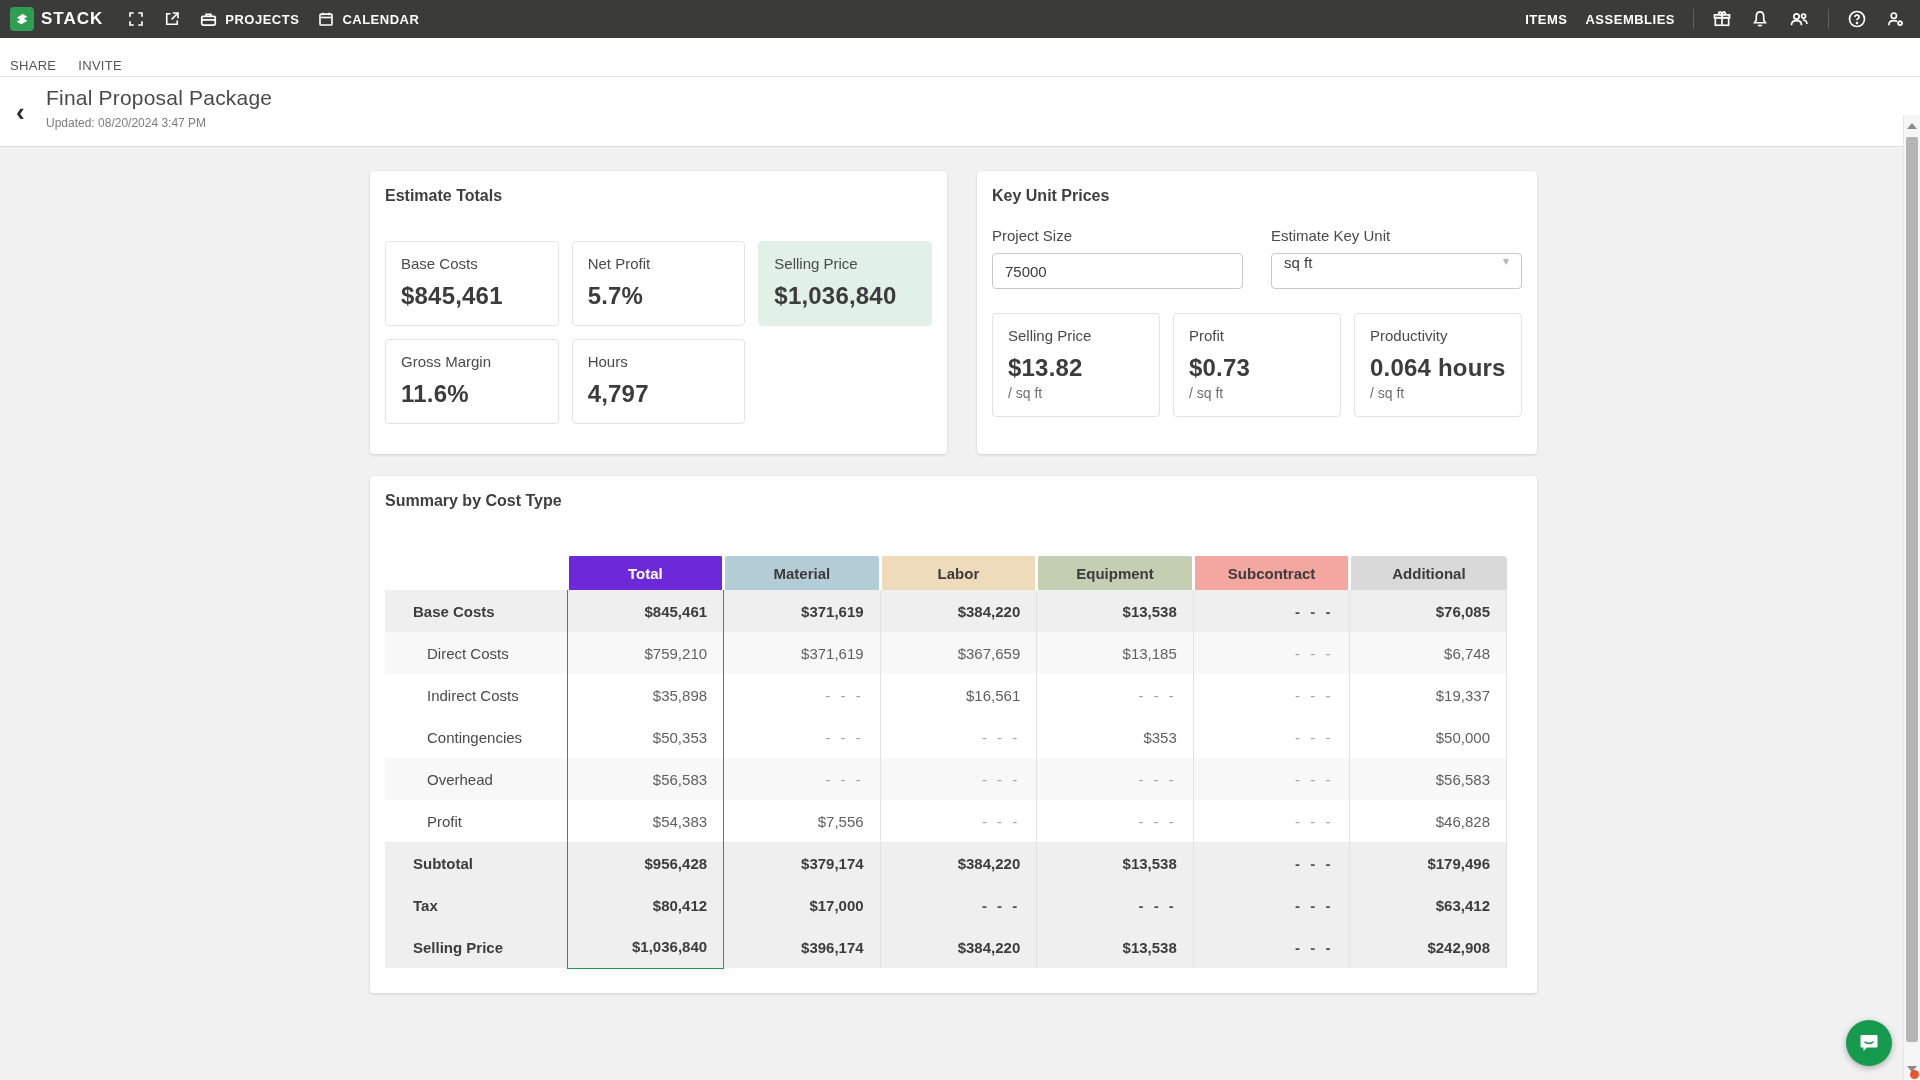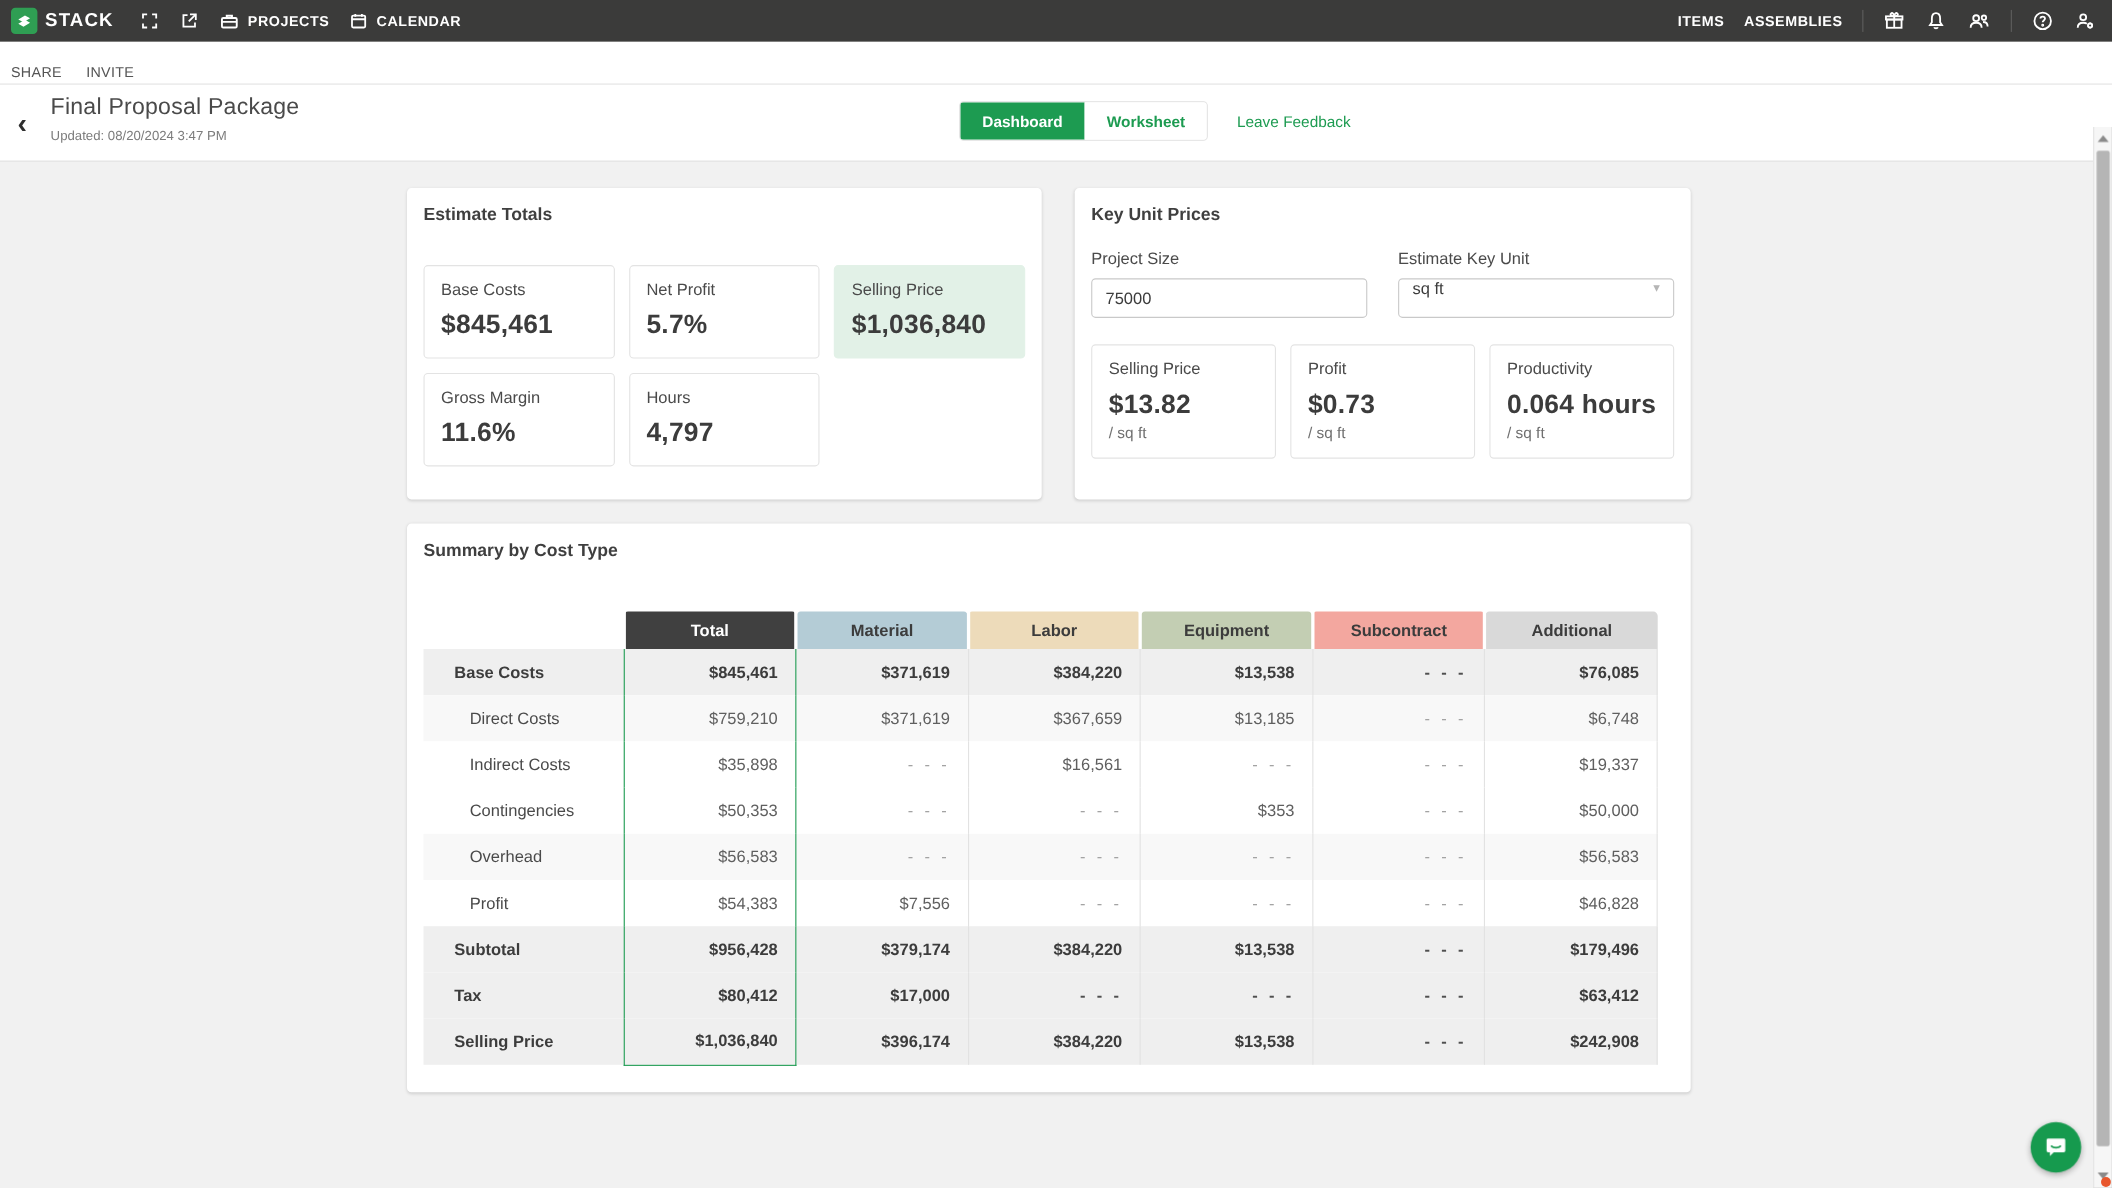--- a/index.html
+++ b/index.html
@@ -214,27 +214,20 @@
     <span class="action">INVITE</span>
   </div>
 </div>
 
 <div class="page-header">
   <span class="back-btn">‹</span>
   <div class="title-wrap">
     <div class="page-title">Final Proposal Package</div>
     <div class="updated">Updated: 08/20/2024 3:47 PM</div>
   </div>
-  <div class="center-group">
-    <div class="seg-control">
-      <span class="seg-btn active">Dashboard</span>
-      <span class="seg-btn inactive">Worksheet</span>
-    </div>
-    <span class="feedback-link">Leave Feedback</span>
-  </div>
 </div>
 
 <div class="content">
   <div class="cards-row">
 
     <section class="card card-totals">
       <div class="card-title">Estimate Totals</div>
       <div class="tile-grid">
         <div class="stat-tile">
           <div class="stat-label">Base Costs</div>
@@ -296,21 +289,21 @@
 
   <section class="card card-summary">
     <div class="card-title">Summary by Cost Type</div>
     <table class="summary">
       <colgroup>
           <col class="lbl">
         </colgroup>
       <thead>
           <tr id="summary-head-row">
             <th class="rowlabel-head"></th>
-            <th class="colhead" style="background: #404040; color: rgb(255, 255, 255);">Total</th>
+            <th class="colhead" style="background: #6d28d9; color: rgb(255, 255, 255);">Total</th>
             <th class="colhead" style="background: rgb(180, 204, 214); color: rgb(60, 60, 60);">Material</th>
             <th class="colhead" style="background: rgb(237, 219, 186); color: rgb(60, 60, 60);">Labor</th>
             <th class="colhead" style="background: rgb(195, 206, 179); color: rgb(60, 60, 60);">Equipment</th>
             <th class="colhead" style="background: rgb(243, 167, 159); color: rgb(60, 60, 60);">Subcontract</th>
             <th class="colhead" style="background: rgb(217, 217, 217); color: rgb(60, 60, 60);">Additional</th>
           </tr>
         </thead>
       <tbody id="summary-body">
           <tr class="section shade-gray">
             <td class="lbl">Base Costs</td>

